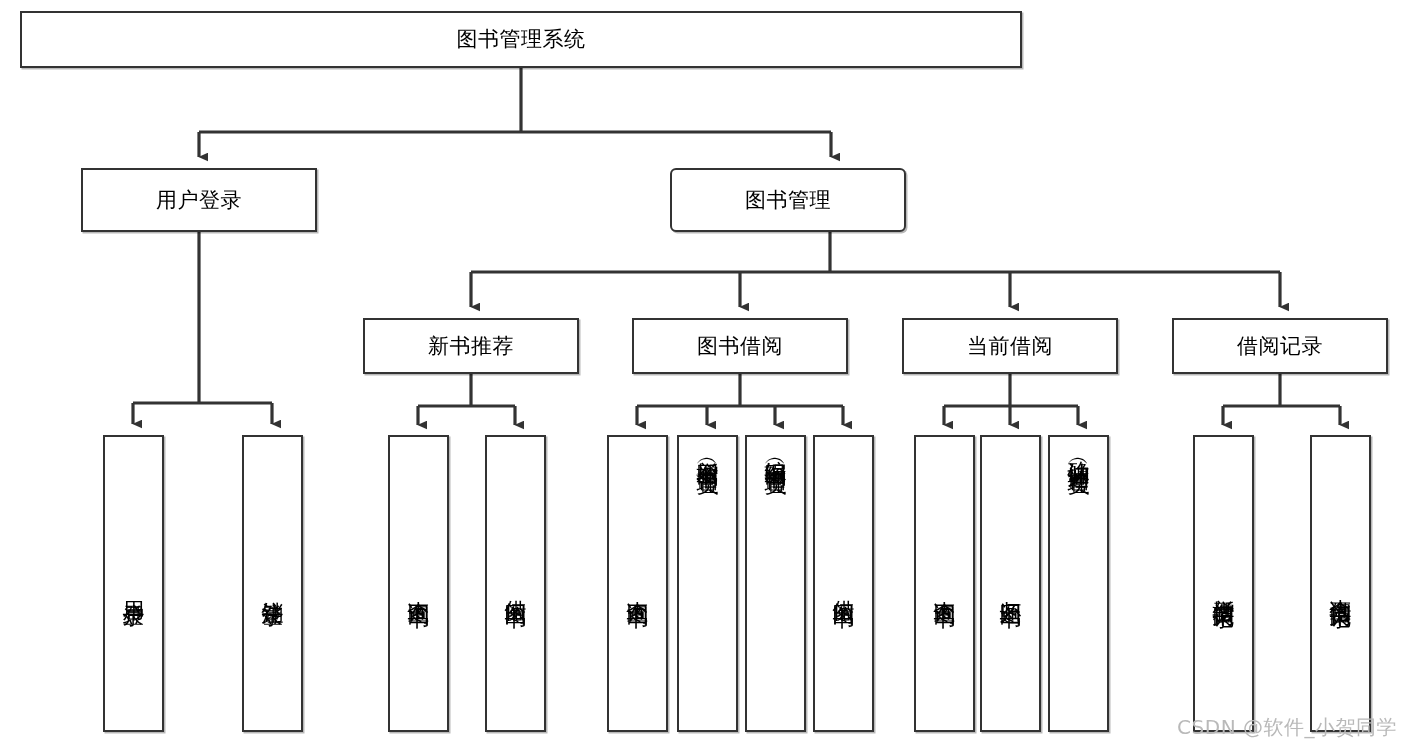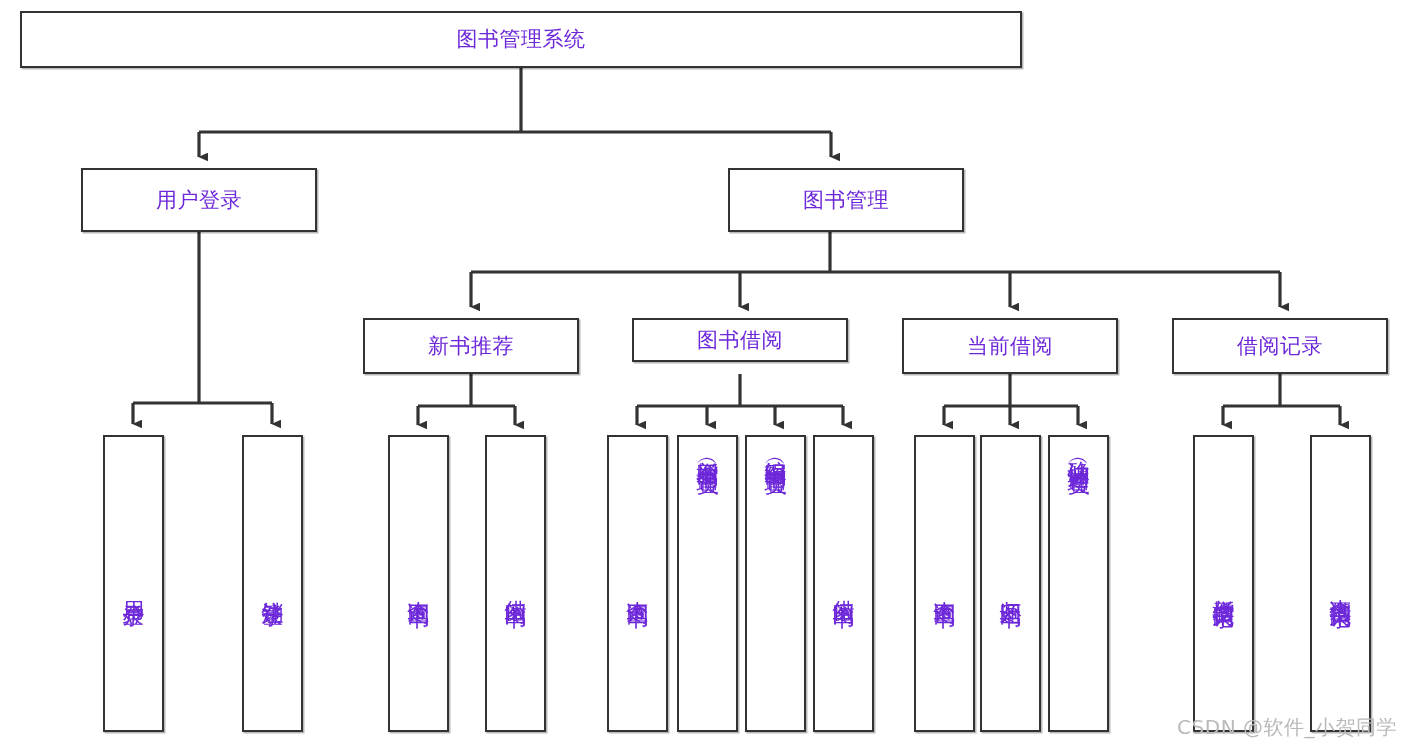--- a/index.html
+++ b/index.html
@@ -31,21 +31,21 @@
     box-sizing: border-box;
     background: #ffffff;
     border: 2.5px solid #333333;
     box-shadow: 1.5px 1.5px 0 rgba(0,0,0,0.28);
     display: flex;
     align-items: center;
     justify-content: center;
     overflow: hidden;
   }
   .node-label {
-    color: #6d28d9;
+    color: #000000;
     font-size: 21px;
     line-height: 1.18;
     letter-spacing: 0.5px;
     white-space: nowrap;
     text-align: center;
   }
   .node-box.vertical {
     align-items: flex-start;
     padding-top: 6px;
   }
@@ -127,28 +127,28 @@
     </g>
   </svg>
 
   <div class="node-box" style="left:20px;top:11px;width:1002px;height:57px;">
     <span class="node-label">图书管理系统</span>
   </div>
 
   <div class="node-box" style="left:81px;top:168px;width:236px;height:64px;">
     <span class="node-label">用户登录</span>
   </div>
-  <div class="node-box" style="left:728px;top:168px;width:236px;height:64px;">
+  <div class="node-box" style="left:670px;top:168px;width:236px;height:64px;border-radius:6px;">
     <span class="node-label">图书管理</span>
   </div>
 
   <div class="node-box" style="left:363px;top:318px;width:216px;height:56px;align-items:center;">
     <span class="node-label">新书推荐</span>
   </div>
-  <div class="node-box" style="left:632px;top:318px;width:216px;height:44px;">
+  <div class="node-box" style="left:632px;top:318px;width:216px;height:56px;">
     <span class="node-label">图书借阅</span>
   </div>
   <div class="node-box" style="left:902px;top:318px;width:216px;height:56px;">
     <span class="node-label">当前借阅</span>
   </div>
   <div class="node-box" style="left:1172px;top:318px;width:216px;height:56px;">
     <span class="node-label">借阅记录</span>
   </div>
 
   <div class="node-box vertical center-text" style="left:103px;top:435px;width:61px;height:297px;">

